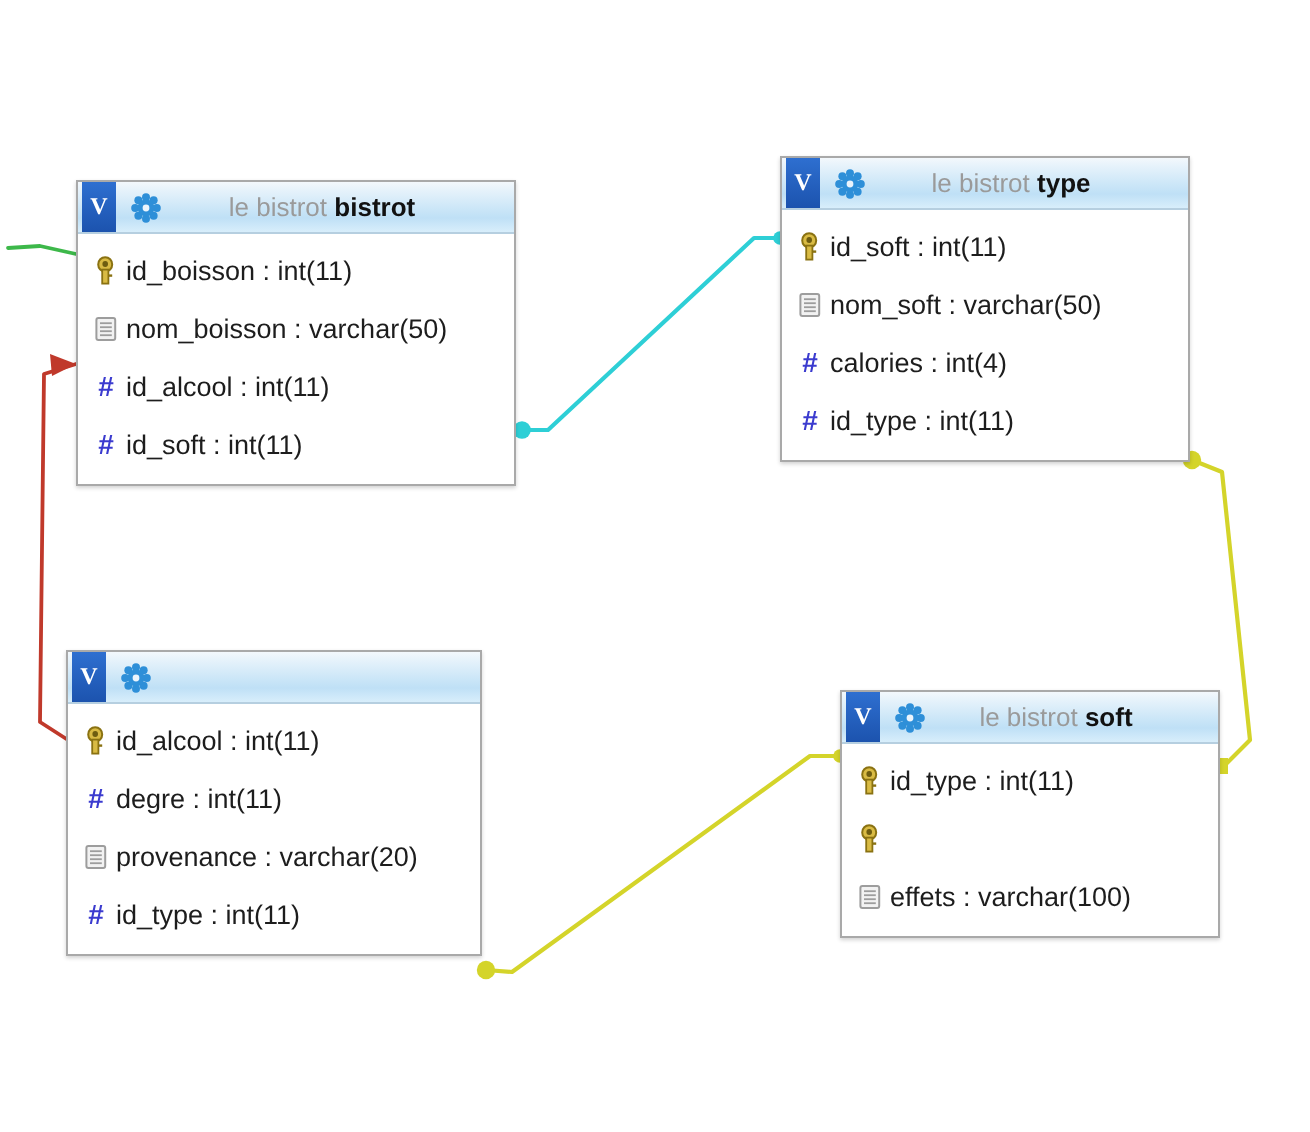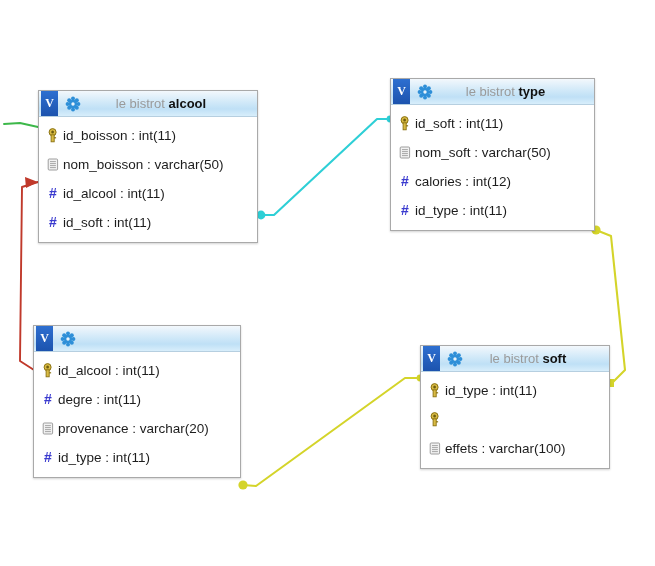--- a/index.html
+++ b/index.html
@@ -172,21 +172,21 @@
               <circle cx="8.00" cy="13.40" r="2.0"></circle>
               <circle cx="4.18" cy="11.82" r="2.0"></circle>
               <circle cx="2.60" cy="8.00" r="2.0"></circle>
               <circle cx="4.18" cy="4.18" r="2.0"></circle>
               <circle cx="8.00" cy="2.60" r="2.0"></circle>
               <circle cx="11.82" cy="4.18" r="2.0"></circle>
               <circle cx="8" cy="8" r="4.2"></circle>
             </g>
             <circle cx="8" cy="8" r="1.7" fill="#eaf4fc"></circle>
           </svg>
-          <span class="hdr-title"><span class="hdr-prefix">le bistrot</span> <span class="hdr-name">alcool</span></span>
+          <span class="hdr-title"><span class="hdr-prefix">le bistrot</span> <span class="hdr-name">bistrot</span></span>
         </div>
         <div class="entity-body">
           <div class="attr">
             <svg class="attr-icon" viewBox="0 0 14 15">
               <ellipse cx="6.6" cy="4.2" rx="3.5" ry="3.6" fill="#d9bb44" stroke="#8a7212" stroke-width="1"></ellipse>
               <ellipse cx="6.6" cy="4.0" rx="1.4" ry="1.5" fill="#6e5d10"></ellipse>
               <rect x="5.1" y="6.8" width="3.1" height="7.0" fill="#d9bb44" stroke="#8a7212" stroke-width="0.9"></rect>
               <rect x="8.0" y="9.2" width="2.1" height="1.2" fill="#8a7212"></rect>
             </svg>
             <span class="attr-text">id_boisson : int(11)</span>
@@ -245,21 +245,21 @@
               <rect x="2.2" y="2.0" width="9.4" height="11.0" rx="1" fill="#f2f2f2" stroke="#9d9d9d" stroke-width="1"></rect>
               <line x1="4.0" y1="4.6" x2="9.9" y2="4.6" stroke="#9d9d9d" stroke-width="0.9"></line>
               <line x1="4.0" y1="6.6" x2="9.9" y2="6.6" stroke="#9d9d9d" stroke-width="0.9"></line>
               <line x1="4.0" y1="8.6" x2="9.9" y2="8.6" stroke="#9d9d9d" stroke-width="0.9"></line>
               <line x1="4.0" y1="10.6" x2="9.9" y2="10.6" stroke="#9d9d9d" stroke-width="0.9"></line>
             </svg>
             <span class="attr-text">nom_soft : varchar(50)</span>
           </div>
           <div class="attr">
             <span class="attr-icon icon-hash">#</span>
-            <span class="attr-text">calories : int(12)</span>
+            <span class="attr-text">calories : int(4)</span>
           </div>
           <div class="attr">
             <span class="attr-icon icon-hash">#</span>
             <span class="attr-text">id_type : int(11)</span>
           </div>
         </div>
       </div>
       <div class="entity" style="left: 33px; top: 325px; width: 208px;">
         <div class="entity-header">
           <span class="hdr-badge">V</span>

